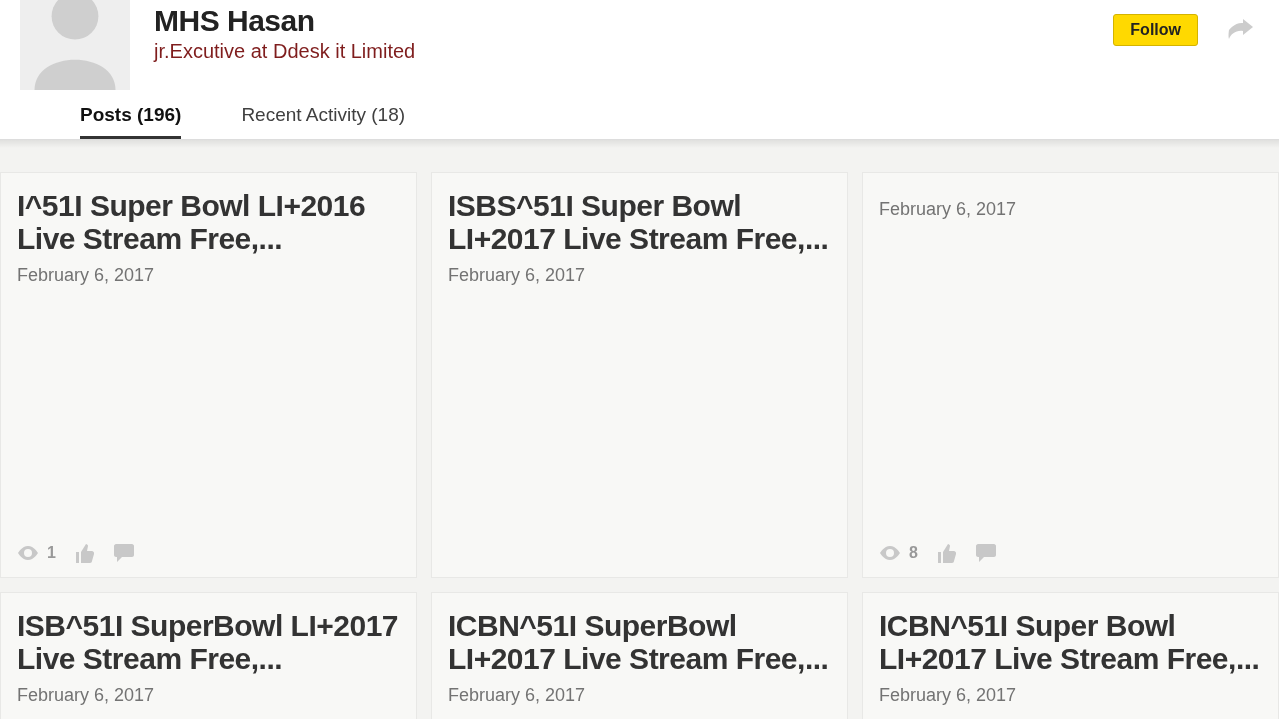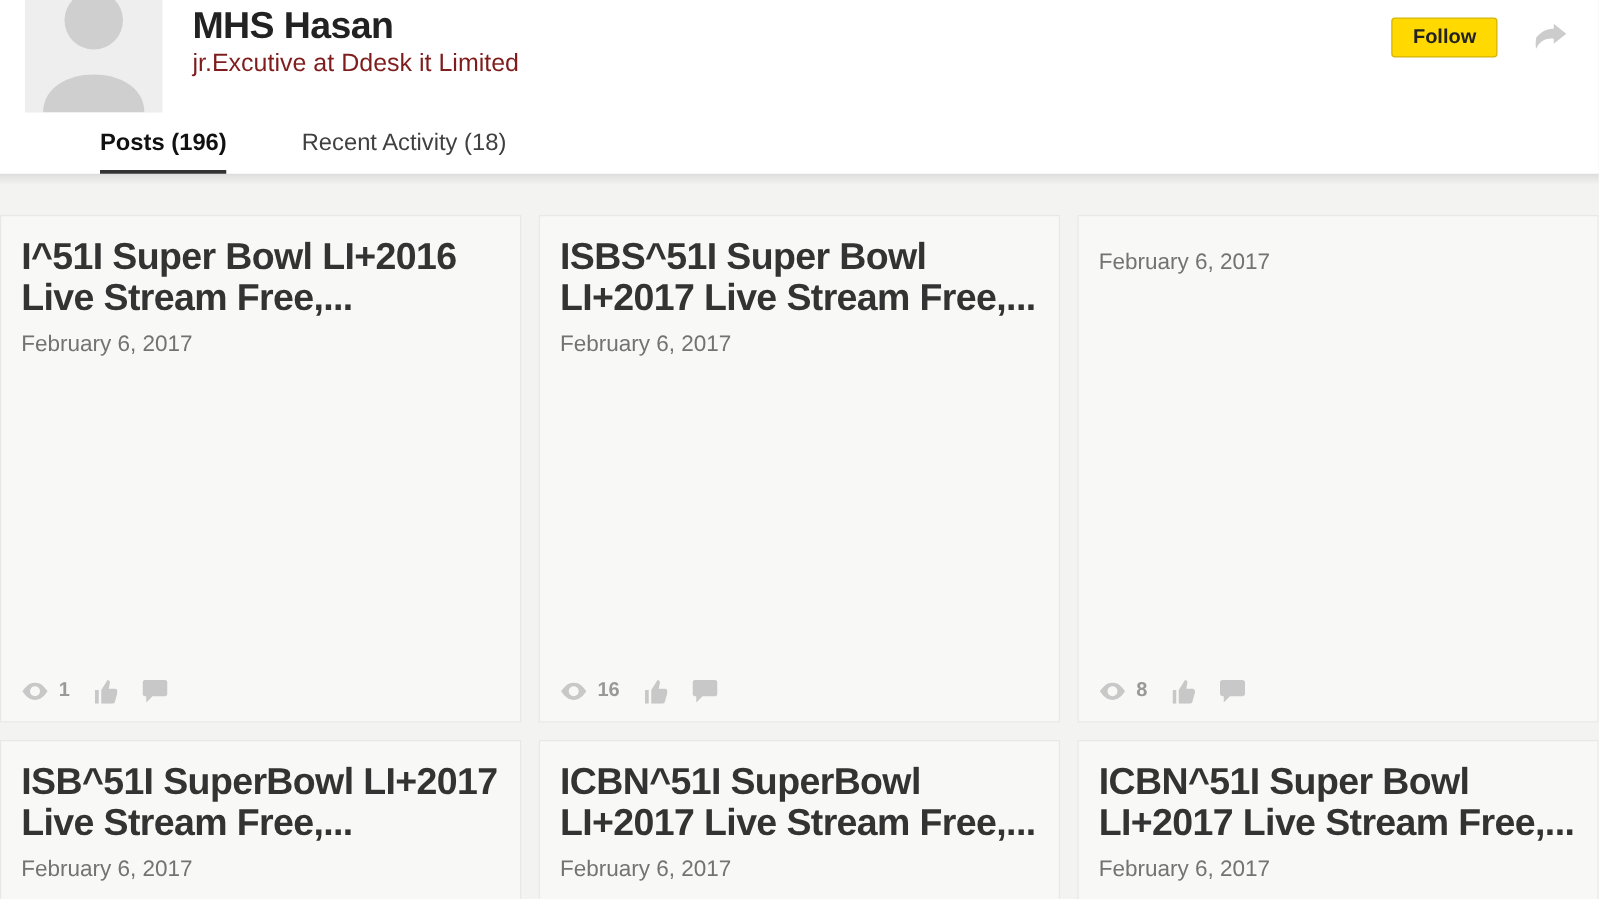--- a/index.html
+++ b/index.html
@@ -191,40 +191,20 @@
             <path d="M2 0 h16 c1 0 2 1 2 2 v9 c0 1-1 2-2 2 H8 l-5 5 v-5 H2 c-1 0-2-1-2-2 V2 C0 1 1 0 2 0 Z" fill="#c8c8c8"></path>
           </svg>
         </span>
     </div>
   </div>
 
   <div class="card">
     <div class="card-title">ISBS^51I Super Bowl LI+2017 Live Stream Free,...</div>
     <div class="card-date">February 6, 2017</div>
     <div class="card-flex"></div>
-    <div class="card-stats">
-      <div class="stat">
-        <span class="icn">
-            <svg width="22" height="14" viewBox="0 0 22 14">
-              <path d="M11 0 C5 0 1 7 1 7 s4 7 10 7 s10-7 10-7 S17 0 11 0 Z M11 11 a4 4 0 1 1 0-8 a4 4 0 0 1 0 8 Z" fill="#c8c8c8"></path>
-            </svg>
-          </span>
-        <span class="stat-count">16</span>
-      </div>
-      <span class="icn">
-          <svg width="18" height="20" viewBox="0 0 18 20">
-            <path d="M3 20 H0 V9 h3 V20 Z M18 10 c0-1-1-2-2-2 h-5 l1-5 c0-1-1-2-2-2 L5 9 v11 h9 c1 0 2-1 2-2 l2-7 Z" fill="#c8c8c8"></path>
-          </svg>
-        </span>
-      <span class="icn">
-          <svg width="20" height="18" viewBox="0 0 20 18">
-            <path d="M2 0 h16 c1 0 2 1 2 2 v9 c0 1-1 2-2 2 H8 l-5 5 v-5 H2 c-1 0-2-1-2-2 V2 C0 1 1 0 2 0 Z" fill="#c8c8c8"></path>
-          </svg>
-        </span>
-    </div>
   </div>
 
   <div class="card">
     <div class="card-date">February 6, 2017</div>
     <div class="card-flex"></div>
     <div class="card-stats">
       <div class="stat">
         <span class="icn">
             <svg width="22" height="14" viewBox="0 0 22 14">
               <path d="M11 0 C5 0 1 7 1 7 s4 7 10 7 s10-7 10-7 S17 0 11 0 Z M11 11 a4 4 0 1 1 0-8 a4 4 0 0 1 0 8 Z" fill="#c8c8c8"></path>

